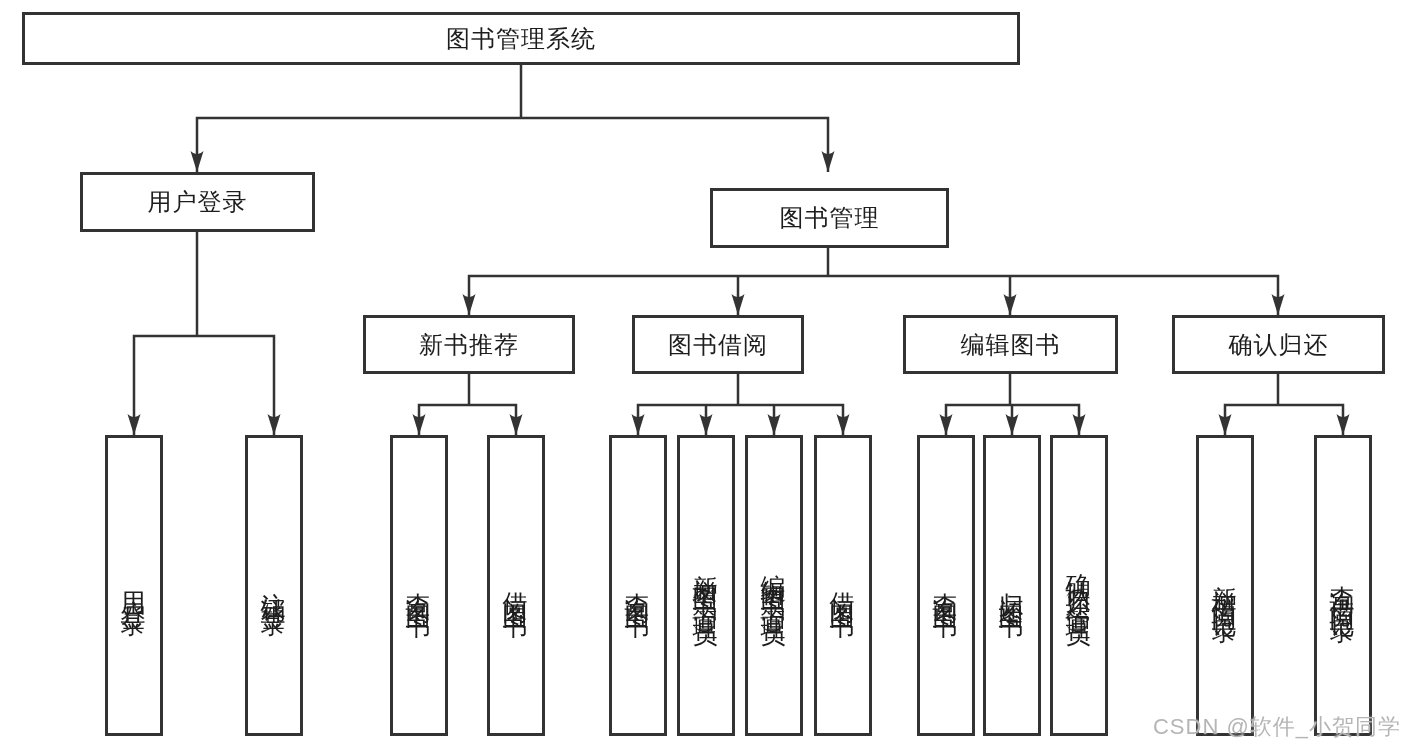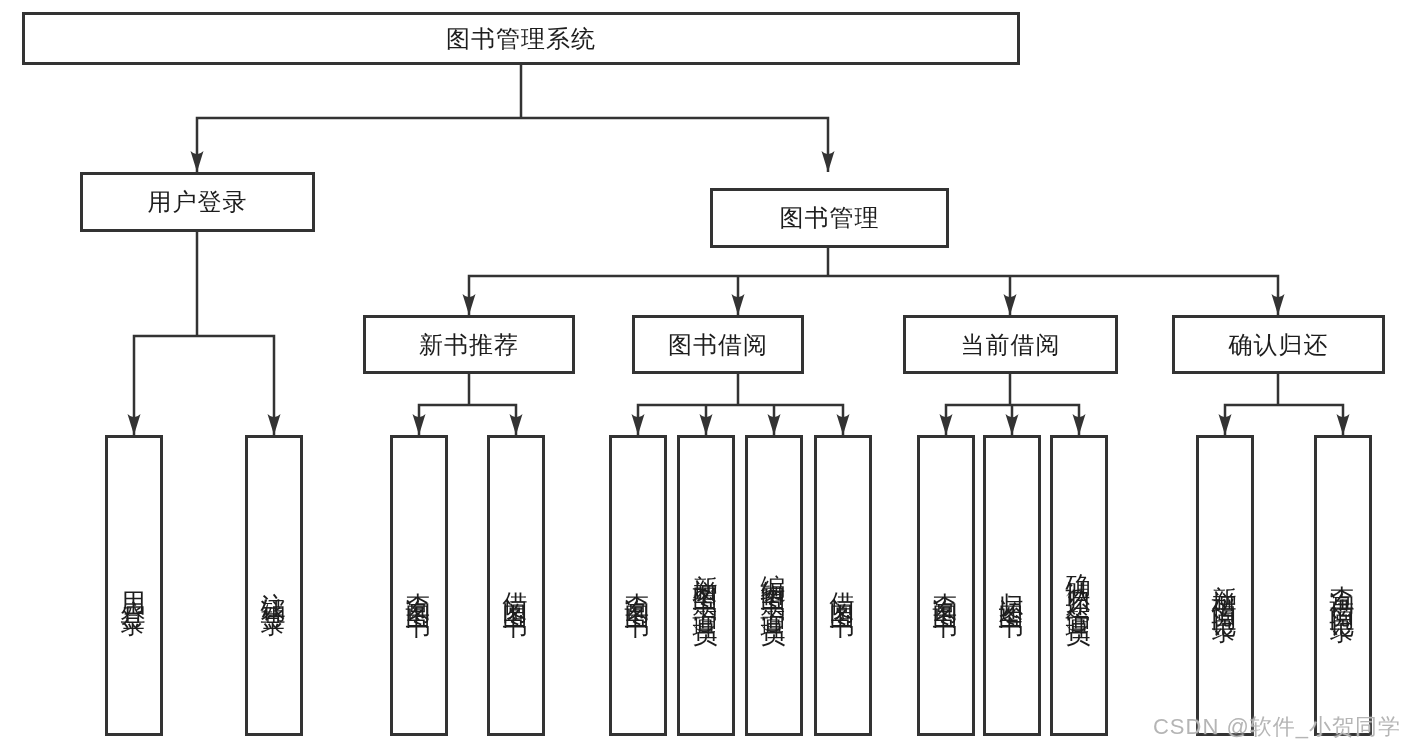--- a/index.html
+++ b/index.html
@@ -105,21 +105,21 @@
     </g>
   </svg>
 
   <div class="box b-root">图书管理系统</div>
 
   <div class="box b-login">用户登录</div>
   <div class="box b-mgmt">图书管理</div>
 
   <div class="box b-rec">新书推荐</div>
   <div class="box b-borrow">图书借阅</div>
-  <div class="box b-current">当前借阅</div>
+  <div class="box b-current">编辑图书</div>
   <div class="box b-records">确认归还</div>
 
   <div class="box leaf lf1">用户登录</div>
   <div class="box leaf lf2">注销登录</div>
 
   <div class="box leaf lf3">查询图书</div>
   <div class="box leaf lf4">借阅图书</div>
 
   <div class="box leaf lf5">查询图书</div>
   <div class="box leaf lf6">新增图书（管理员）</div>

